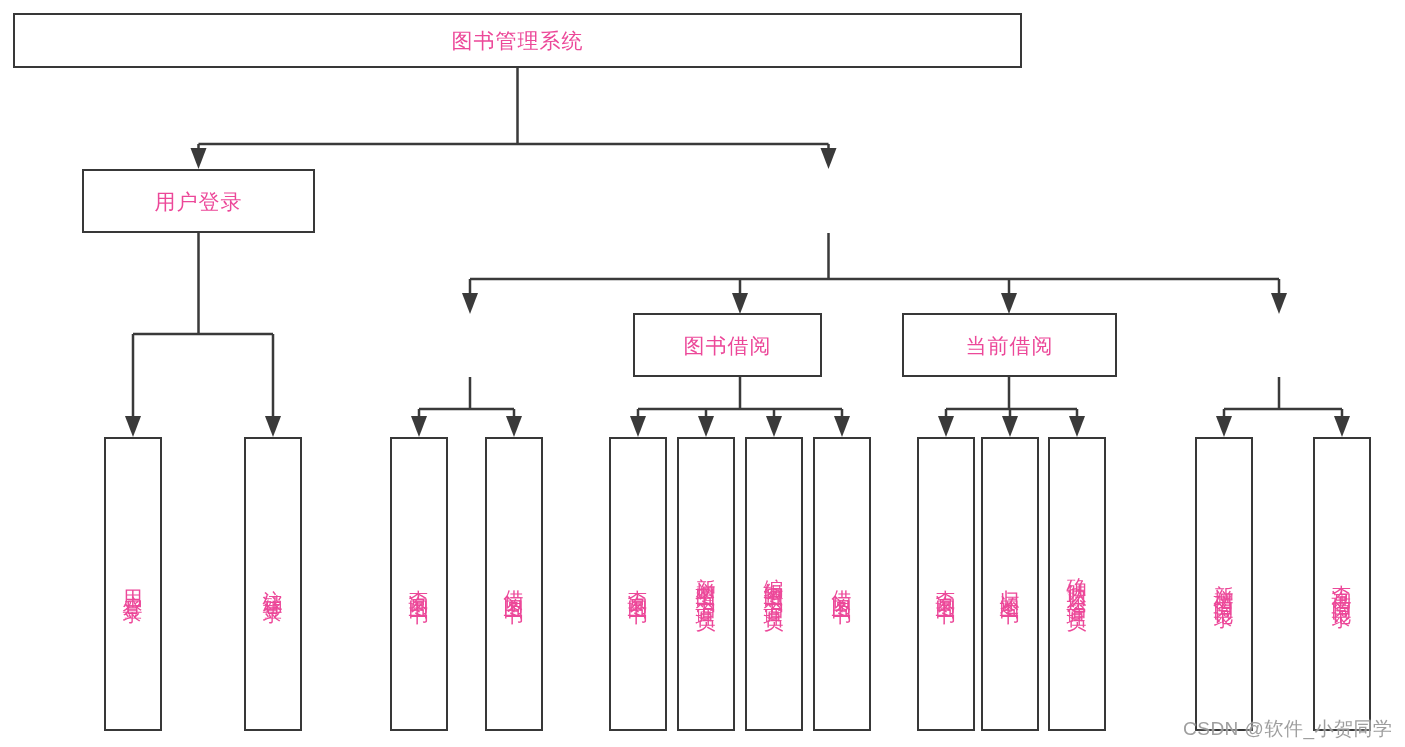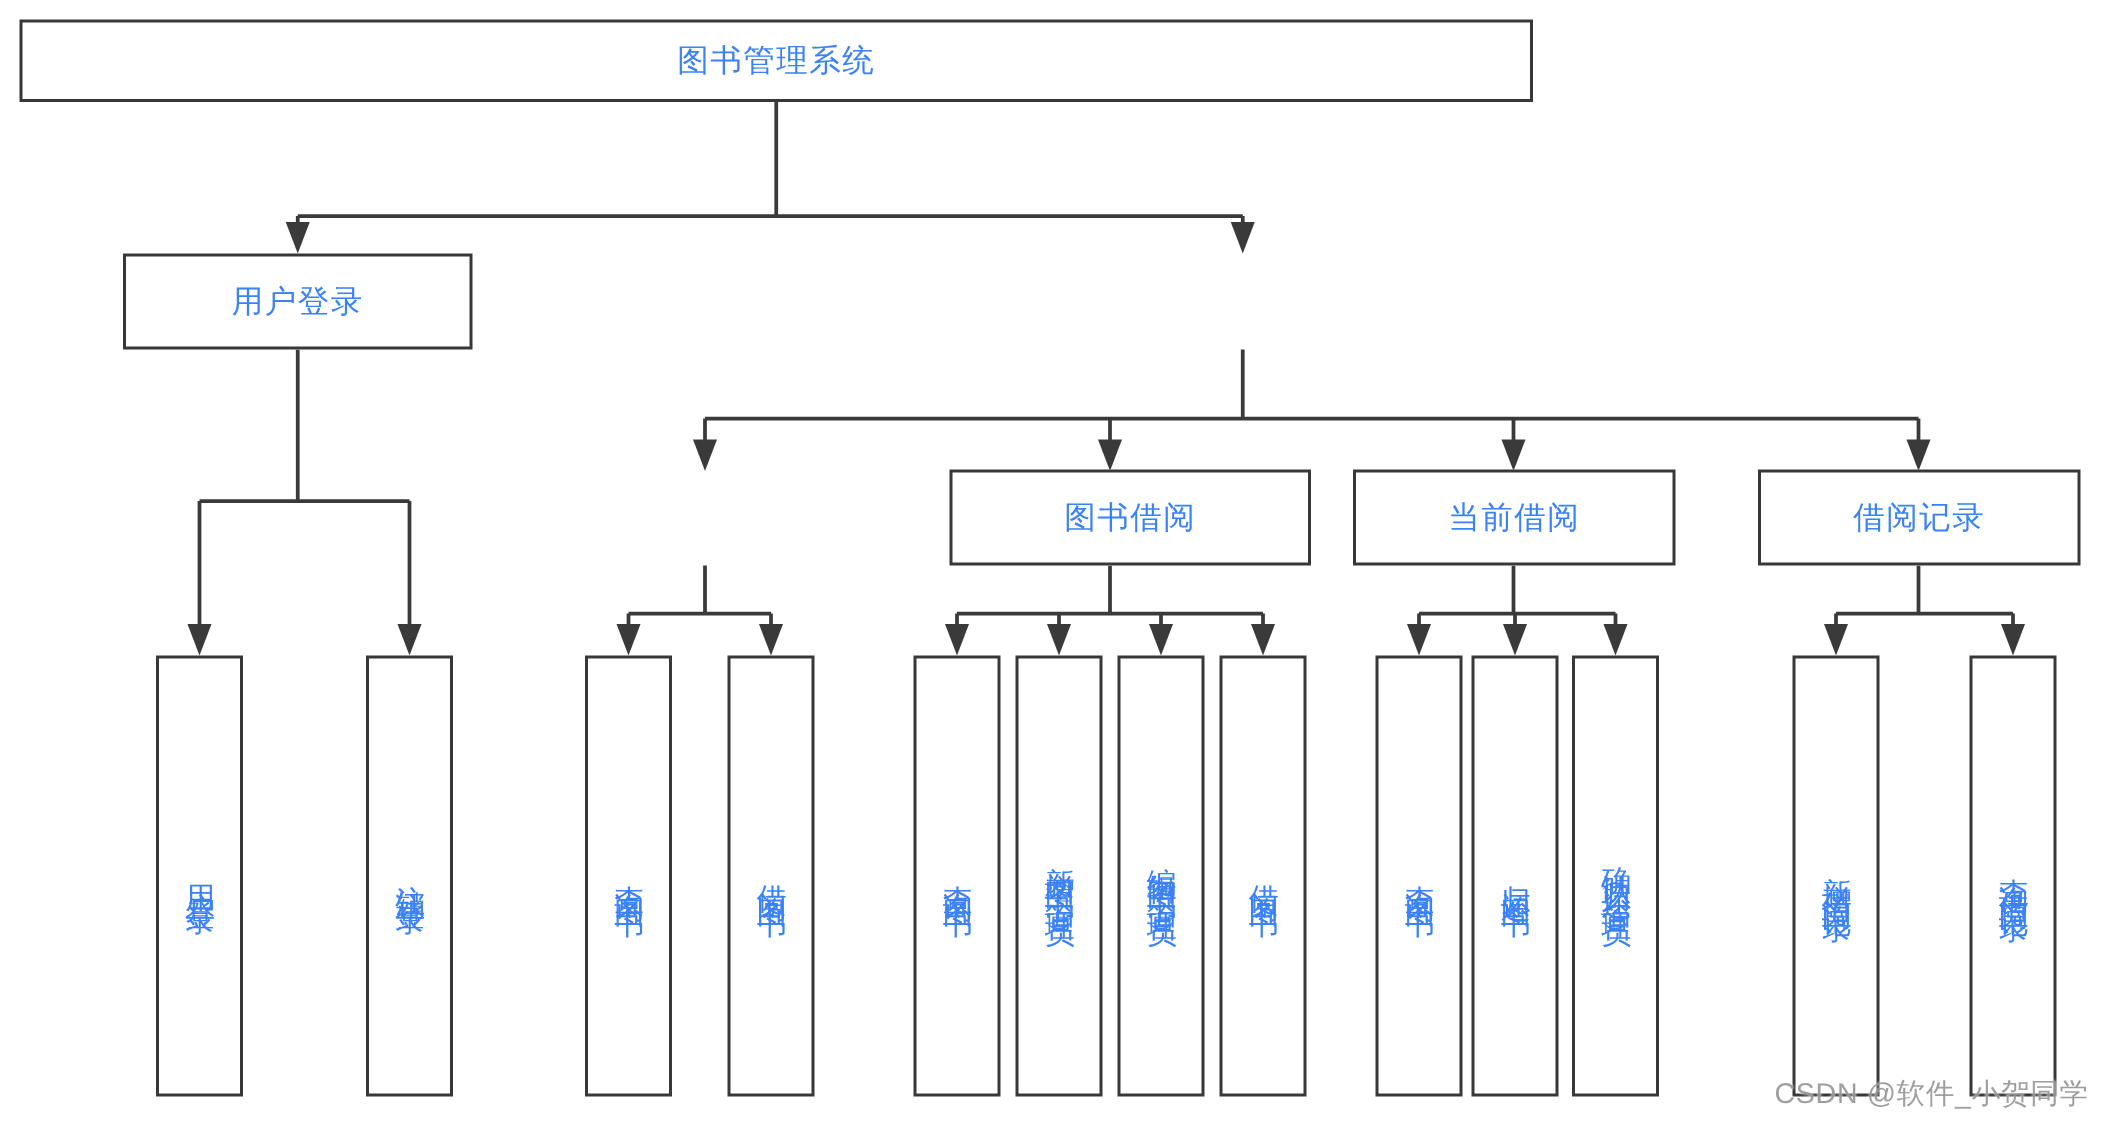--- a/index.html
+++ b/index.html
@@ -14,21 +14,21 @@
   #connector-svg {
     position: absolute;
     left: 0; top: 0;
     width: 1405px; height: 747px;
   }
   .node {
     position: absolute;
     box-sizing: border-box;
     background: #ffffff;
     border: 2.5px solid #383838;
-    color: #3b82f6;
+    color: #ec4899;
     display: flex;
     align-items: center;
     justify-content: center;
     font-size: 21px;
     letter-spacing: 1px;
     text-align: center;
     line-height: 1;
   }
   .vnode {
     writing-mode: vertical-rl;
@@ -91,23 +91,22 @@
       <polygon points="1069,416 1085,416 1077,437"></polygon>
       <polygon points="1216,416 1232,416 1224,437"></polygon>
       <polygon points="1334,416 1350,416 1342,437"></polygon>
     </g>
   </svg>
 
   <div class="node" style="left:13px; top:13px; width:1009px; height:55px;">图书管理系统</div>
 
   <div class="node" style="left:82px; top:169px; width:233px; height:64px;">用户登录</div>
 
-  <div class="node" style="left:633px; top:313px; width:241px; height:64px;">图书借阅</div>
+  <div class="node" style="left:633px; top:313px; width:189px; height:64px;">图书借阅</div>
   <div class="node" style="left:902px; top:313px; width:215px; height:64px;">当前借阅</div>
-  <div class="node" style="left:1172px; top:313px; width:215px; height:64px;">借阅记录</div>
 
   <div class="node vnode" style="left:104px; top:437px; width:58px; height:294px;">用户登录</div>
   <div class="node vnode" style="left:244px; top:437px; width:58px; height:294px;">注销登录</div>
 
   <div class="node vnode" style="left:390px; top:437px; width:58px; height:294px;">查询图书</div>
   <div class="node vnode" style="left:485px; top:437px; width:58px; height:294px;">借阅图书</div>
 
   <div class="node vnode" style="left:609px; top:437px; width:58px; height:294px;">查询图书</div>
   <div class="node vnode" style="left:677px; top:437px; width:58px; height:294px;">新增图书（管理员）</div>
   <div class="node vnode" style="left:745px; top:437px; width:58px; height:294px;">编辑图书（管理员）</div>

